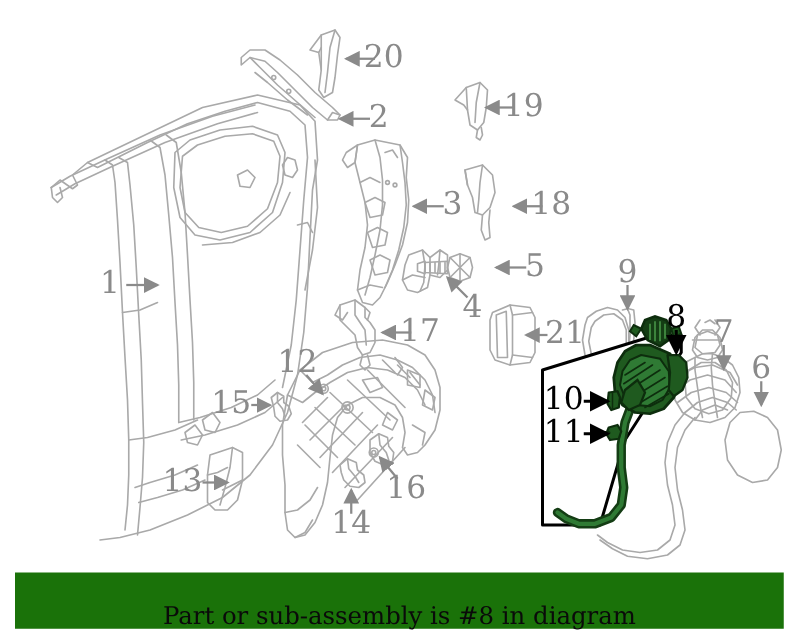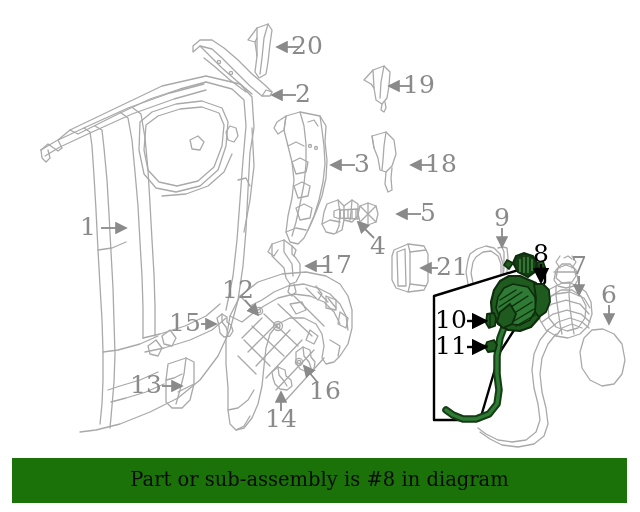--- a/index.html
+++ b/index.html
@@ -30,21 +30,21 @@
   .banner {
     position: absolute;
     left: 12px;
     top: 458px;
     width: 615px;
     height: 45px;
     background: #1a7209;
     display: flex;
     flex-direction: column;
     align-items: center;
-    justify-content: center;
+    justify-content: flex-end;
     line-height: 1.04;
   }
   .banner-line {
     color: #0a0a0a;
     font-family: "DejaVu Serif", serif;
     font-size: 19.5px;
     white-space: nowrap;
     letter-spacing: 0px;
   }
   

